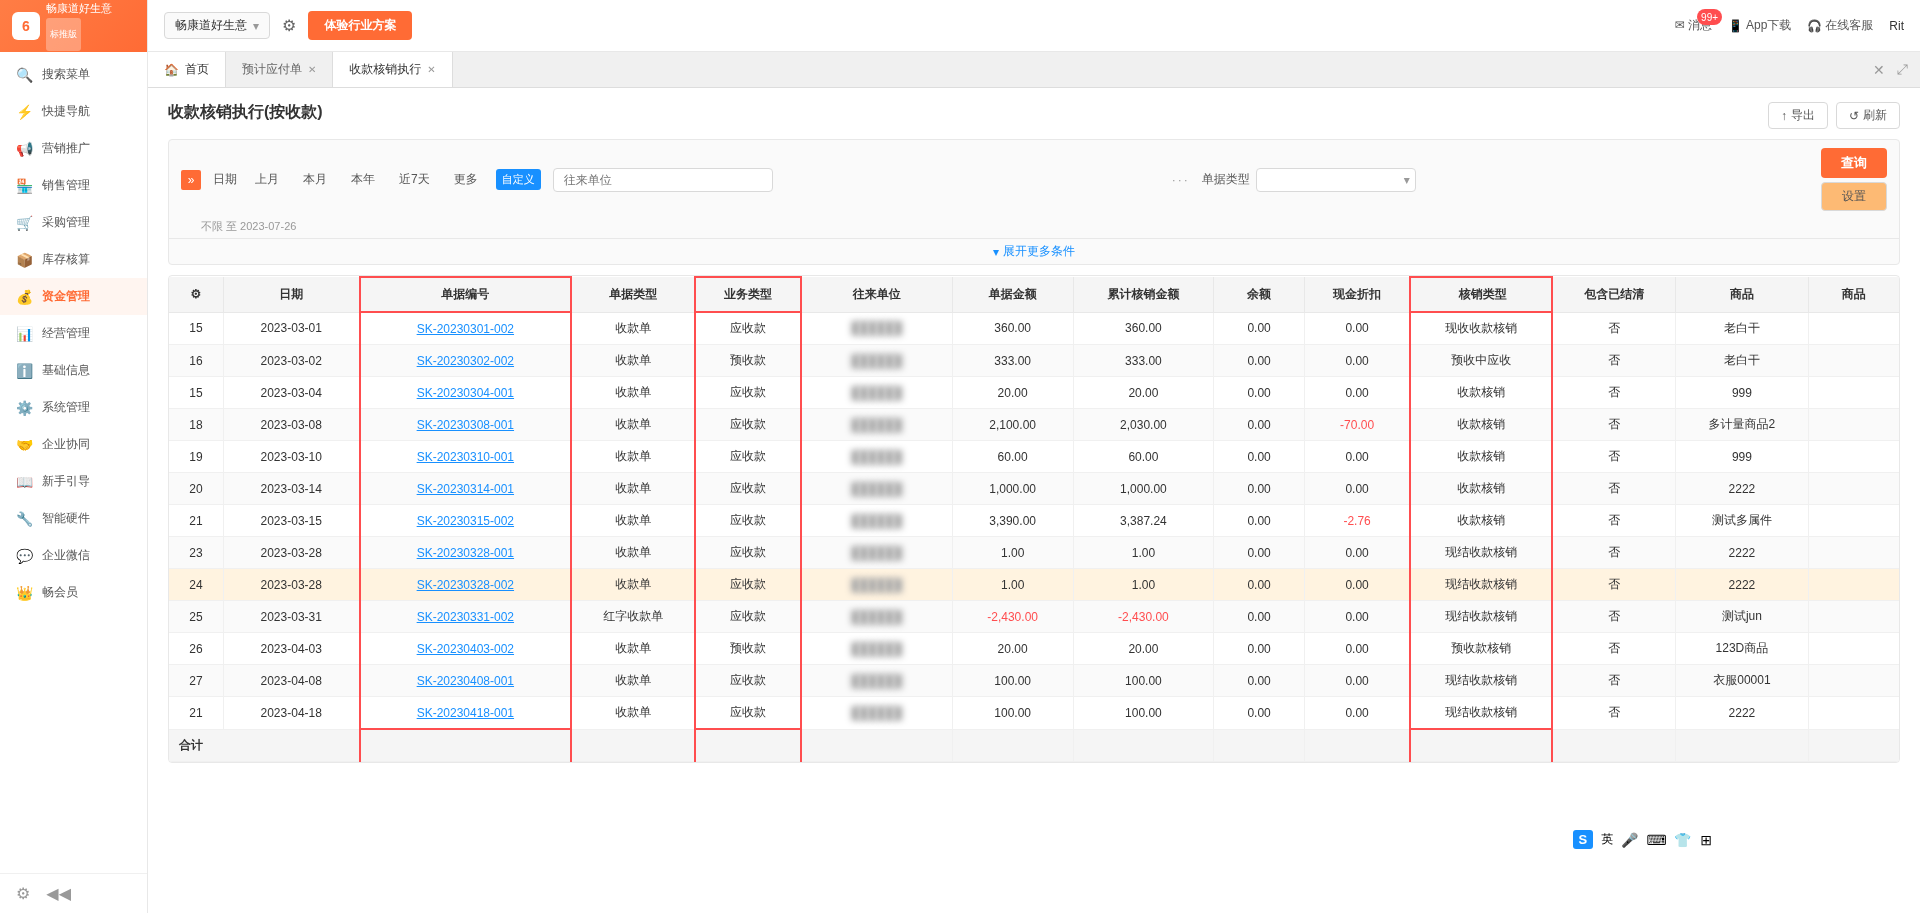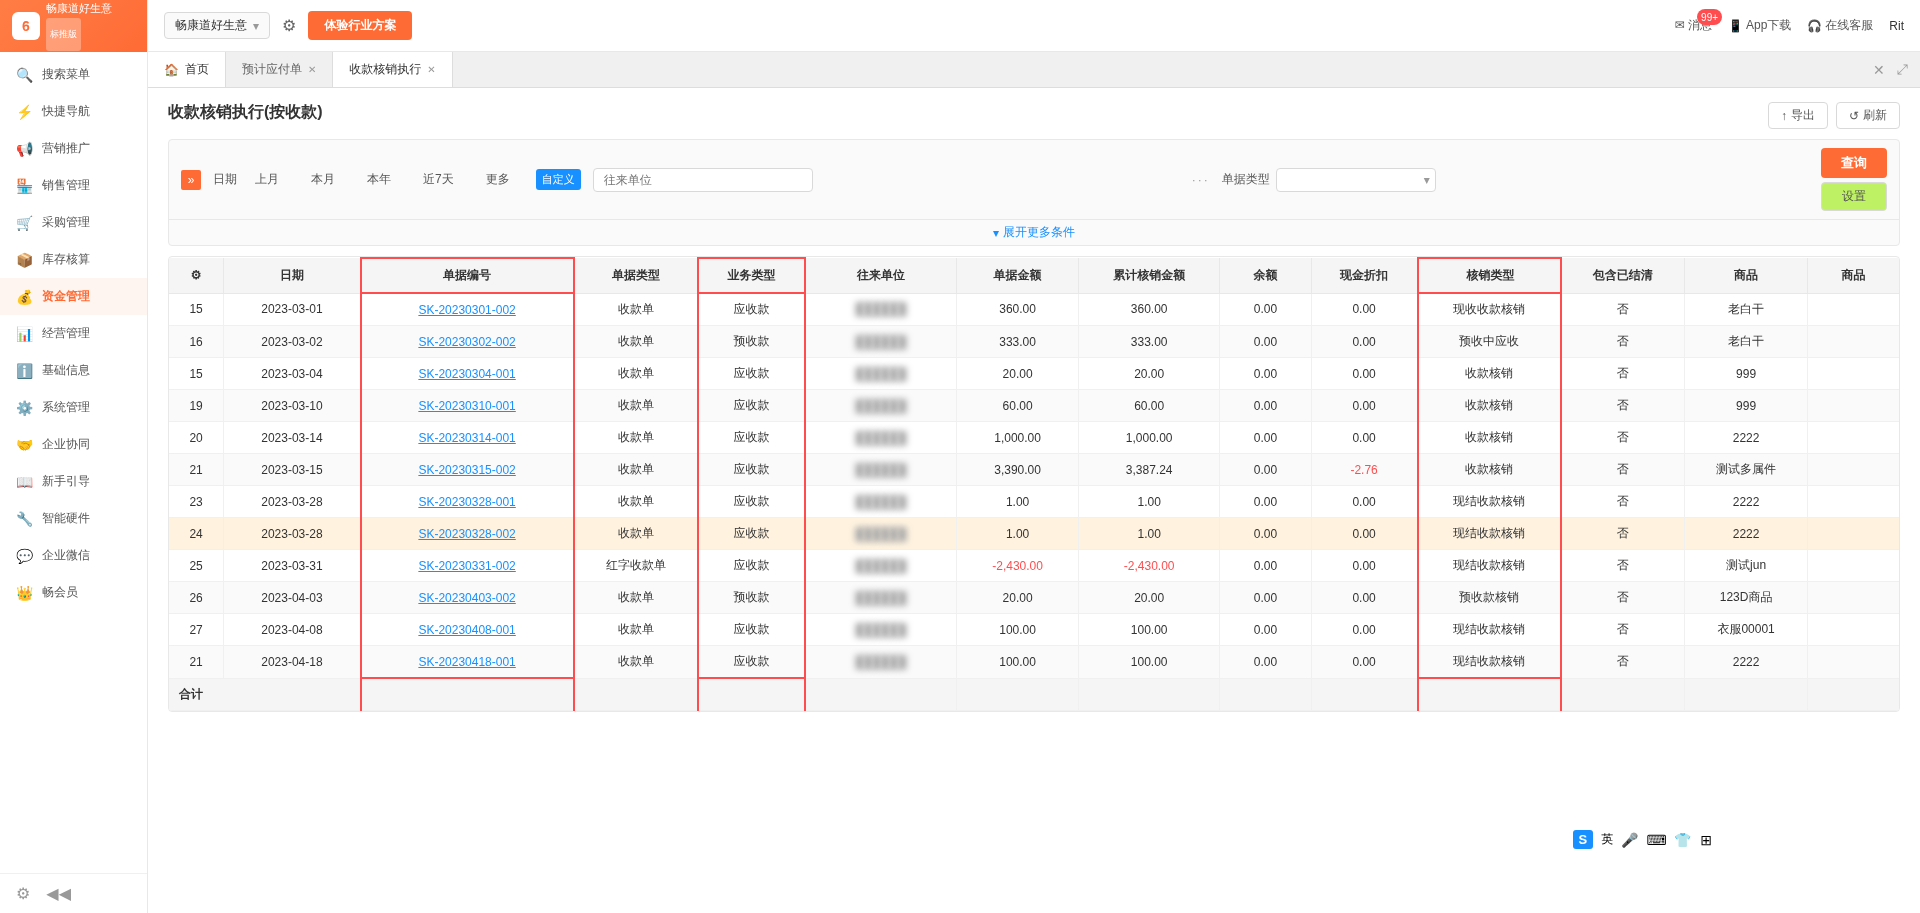--- a/index.html
+++ b/index.html
@@ -152,21 +152,21 @@
       padding: 8px 12px;
       gap: 12px;
     }
     .filter-toggle-btn {
       background: #ff6b35; color: white;
       border: none; width: 20px; height: 20px;
       border-radius: 2px; cursor: pointer;
       font-size: 12px; display: flex; align-items: center; justify-content: center;
     }
     .filter-label { color: #555; font-size: 12px; white-space: nowrap; }
-    .filter-date-btns { display: flex; gap: 20px; }
+    .filter-date-btns { display: flex; gap: 12px; }
     .filter-date-btn {
       border: none; background: none;
       padding: 2px 6px; cursor: pointer;
       color: #555; font-size: 12px;
       border-radius: 3px;
     }
     .filter-date-btn.custom {
       color: white; background: #1890ff;
       font-size: 11px; padding: 2px 6px;
     }
@@ -184,21 +184,21 @@
       min-width: 160px; appearance: none;
       cursor: pointer;
     }
     .btn-query {
       background: #ff6b35; color: white;
       border: none; border-radius: 4px;
       padding: 6px 20px; cursor: pointer; font-size: 13px;
       font-weight: bold;
     }
     .btn-setting {
-      border: 1px solid #d9d9d9; background: #bef264;
+      border: 1px solid #d9d9d9; background: #fdba74;
       padding: 5px 16px; border-radius: 4px;
       cursor: pointer; font-size: 12px; color: #555;
     }
     .expand-more-btn {
       display: flex; align-items: center; justify-content: center;
       padding: 4px 0;
       color: #1890ff; font-size: 12px;
       cursor: pointer;
       border-top: 1px solid #e8e8e8;
       gap: 4px;
@@ -472,20 +472,23 @@
           <select class="filter-select">
             <option></option>
           </select>
           <span style="color:#999;margin-left:-18px;pointer-events:none;">▾</span>
         </div>
         <div style="display:flex;flex-direction:column;gap:4px;">
           <button class="btn-query">查询</button>
           <button class="btn-setting">设置</button>
         </div>
       </div>
+      <div style="padding-left:32px;padding-bottom:4px;">
+        <span style="color:#999;font-size:11px;">不限 至 2023-07-26</span>
+      </div>
       <div class="expand-more-btn">
         <span>▾</span>
         <span>展开更多条件</span>
       </div>
     </div>
 
     <div class="table-wrap">
       <table>
         <thead>
           <tr>
@@ -548,20 +551,36 @@
       <td class="">20.00</td>
       <td class="">20.00</td>
       <td>0.00</td>
       <td class="">0.00</td>
       <td class="cell-writetype">收款核销</td>
       <td>否</td>
       <td>999</td>
       <td></td>
     </tr>
             <tr>
+      <td>18</td>
+      <td>2023-03-08</td>
+      <td class="td-link cell-docno">SK-20230308-001</td>
+      <td>收款单</td>
+      <td class="cell-biztype">应收款</td>
+      <td><span class="blurred">██████</span></td>
+      <td class="">2,100.00</td>
+      <td class="">2,030.00</td>
+      <td>0.00</td>
+      <td class="td-red">-70.00</td>
+      <td class="cell-writetype">收款核销</td>
+      <td>否</td>
+      <td>多计量商品2</td>
+      <td></td>
+    </tr>
+            <tr>
       <td>19</td>
       <td>2023-03-10</td>
       <td class="td-link cell-docno">SK-20230310-001</td>
       <td>收款单</td>
       <td class="cell-biztype">应收款</td>
       <td><span class="blurred">██████</span></td>
       <td class="">60.00</td>
       <td class="">60.00</td>
       <td>0.00</td>
       <td class="">0.00</td>

